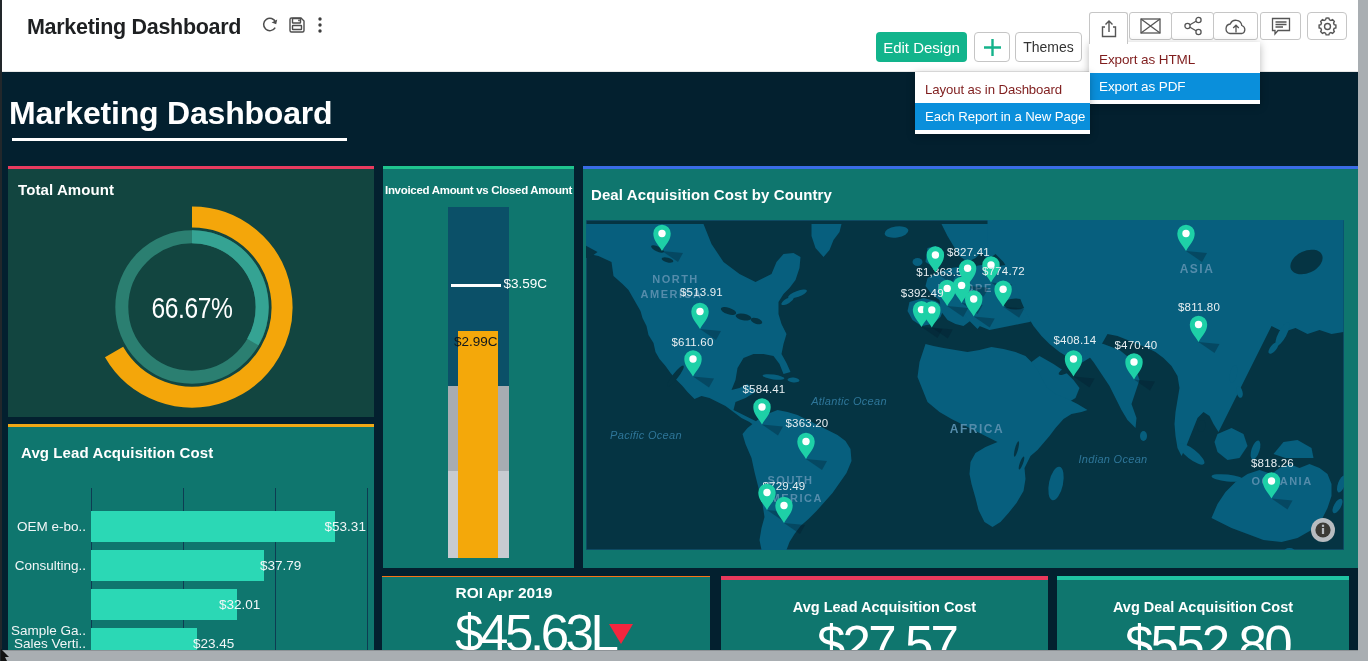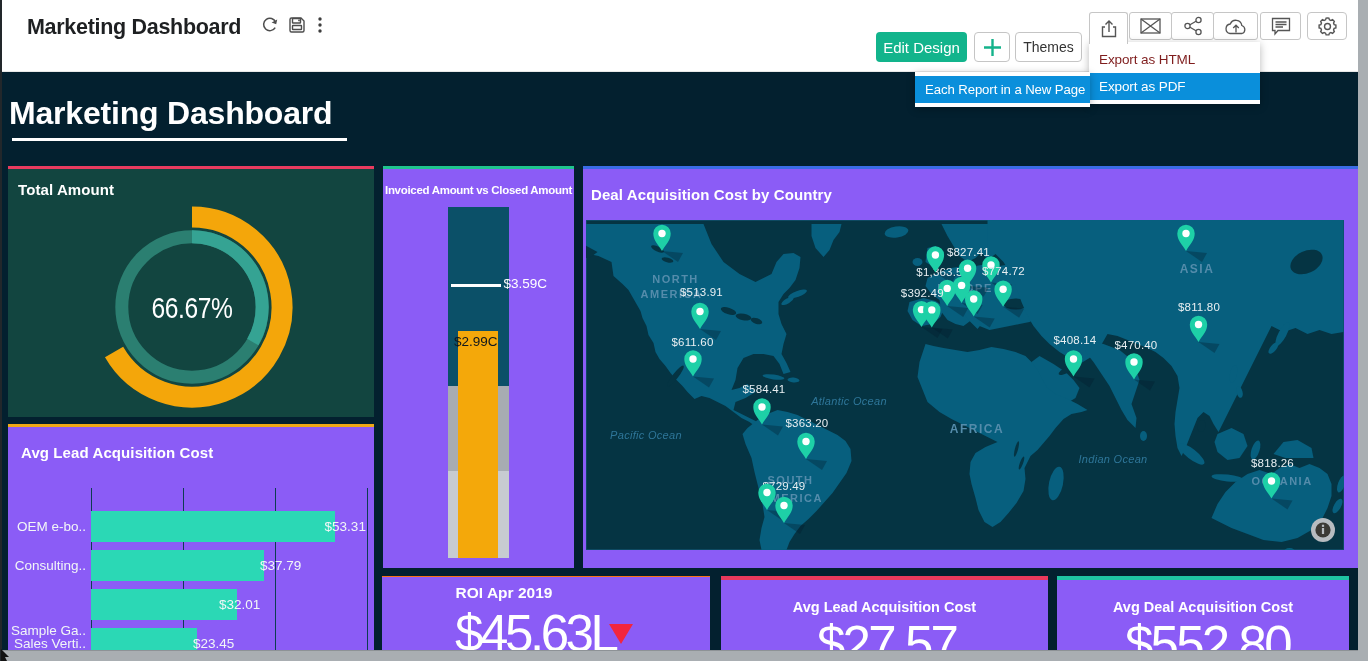--- a/index.html
+++ b/index.html
@@ -15,21 +15,21 @@
 #themesbtn { left:1015px; width:67px; background:#fff; border:1px solid #c5c5c5; color:#333; font-size:14px;}
 .tbox { position:absolute; top:12px; height:28px; background:#fff; border:1px solid #c6c6c6; border-radius:3px; display:flex; align-items:center; justify-content:center;}
 
 .dd { position:absolute; background:#fff; box-shadow:0 2px 8px rgba(0,0,0,0.28); z-index:40; padding:4px 0; }
 .dd .row { height:27px; line-height:27px; font-size:13.5px; letter-spacing:-0.1px; color:#7f1d1d; padding-left:10px; white-space:nowrap;}
 .dd .sel { background:#0a8fdb; color:#fff; }
 
 #dash { position:absolute; left:2px; top:72px; width:1356px; height:589px; background:#03202f; }
 #dtitle { position:absolute; left:7px; top:23px; font-size:32px; font-weight:700; color:#fff; letter-spacing:-0.2px;}
 #dunder { position:absolute; left:10px; top:66px; width:335px; height:2.5px; background:#fff; }
-.card { position:absolute; background:#8b5cf6; }
+.card { position:absolute; background:#0f766e; }
 .ctitle { position:absolute; color:#fff; font-weight:700; font-size:15px; letter-spacing:0.1px;}
 
 #cardA { left:6px; top:94px; width:366px; height:251px; background:#124540; border-top:3.5px solid #e83b5f;}
 
 #cardBar { left:6px; top:352px; width:366px; height:237px; border-top:3.5px solid #f0a816;}
 .gline { position:absolute; top:61px; bottom:0; width:1px; background:#0d3c52;}
 .bar { position:absolute; height:31px; background:#2bd8b5; }
 .blab { position:absolute; color:#f2f6f7; font-size:13.5px; height:31px; line-height:31px; }
 .bval { position:absolute; color:#f2f6f7; font-size:13.5px; height:31px; line-height:31px; }
 
@@ -367,20 +367,21 @@
         <circle cx="12" cy="12" r="3.4"></circle>
       </svg>
     </div>
 </div>
 
 <div class="dd" id="dd1" style="left:1089px; top:42px; width:171px;">
   <div class="row">Export as HTML</div>
   <div class="row sel">Export as PDF</div>
 </div>
 <div class="dd" id="dd2" style="left:915px; top:71.5px; width:175px;">
+  <div class="row" style="font-size:13.2px;">Layout as in Dashboard</div>
   <div class="row sel" style="font-size:13.2px;">Each Report in a New Page</div>
 </div>
 
 <div id="sbr"></div>
 <div id="sbb"></div>
 <div id="ledge"></div>
 <svg id="cursor" width="10" height="13" viewBox="0 0 10 13">
     <path d="M1 13 L1 1 L9 9 L5 9 L7 13 Z" fill="#111"></path>
   </svg>
 

